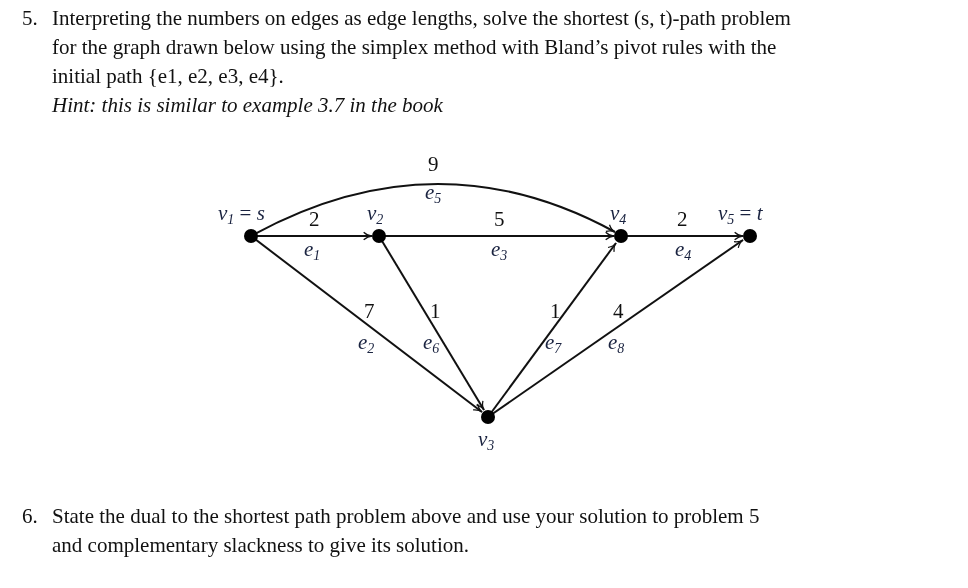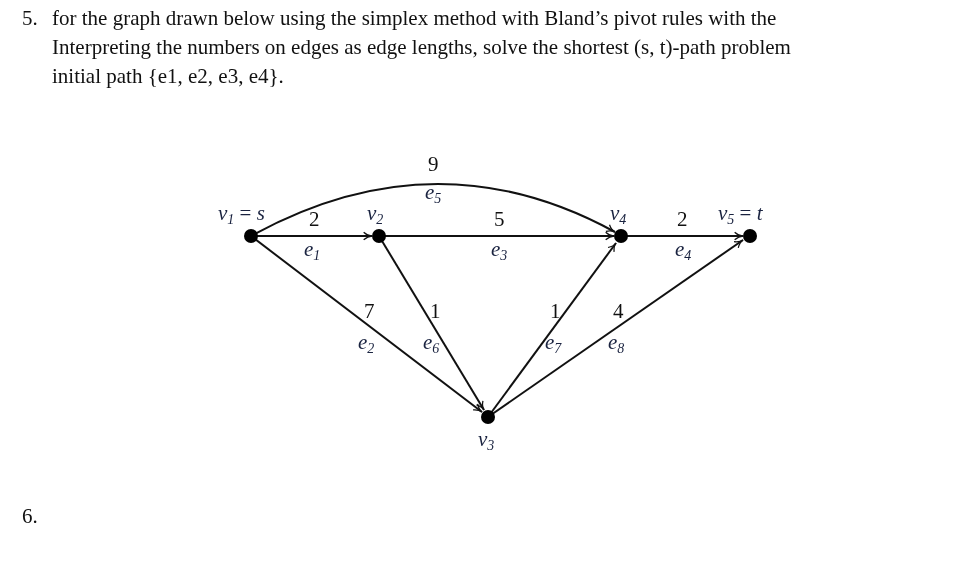--- a/index.html
+++ b/index.html
@@ -16,23 +16,24 @@
   .lbl { font-family:"Liberation Serif","DejaVu Serif",serif; font-size:21px; fill:#111; }
   .elbl { font-family:"Liberation Serif","DejaVu Serif",serif; font-style:italic; font-size:21px; fill:#1a2340; }
   .sub { font-size:14px; }
 </style>
 </head>
 <body>
 
 <div class="problem" id="p5">
   <span class="num">5.</span>
   <div class="body">
+    <div>Interpreting the numbers on edges as edge lengths, solve the shortest (s, t)-path problem</div>
     <div>for the graph drawn below using the simplex method with Bland’s pivot rules with the</div>
-    <div>Interpreting the numbers on edges as edge lengths, solve the shortest (s, t)-path problem</div>
     <div>initial path {e1, e2, e3, e4}.</div>
+    <div class="hint">Hint: this is similar to example 3.7 in the book</div>
   </div>
 </div>
 
 <svg class="graph" width="968" height="588">
   <defs>
     <marker id="arr" viewBox="0 0 12 12" refX="11" refY="6" markerWidth="10" markerHeight="10" orient="auto" markerUnits="userSpaceOnUse">
       <path d="M1,1.5 Q6,6 11,6 Q6,6 1,10.5" fill="none" stroke="#111" stroke-width="1.5"></path>
     </marker>
   </defs>
   <g stroke="#111" stroke-width="2" fill="none">
@@ -74,14 +75,16 @@
   <text class="elbl" x="675" y="256">e<tspan class="sub" dy="4">4</tspan></text>
   <text class="elbl" x="425" y="199">e<tspan class="sub" dy="4">5</tspan></text>
   <text class="elbl" x="423" y="349">e<tspan class="sub" dy="4">6</tspan></text>
   <text class="elbl" x="545" y="349">e<tspan class="sub" dy="4">7</tspan></text>
   <text class="elbl" x="608" y="349">e<tspan class="sub" dy="4">8</tspan></text>
 </svg>
 
 <div class="problem" id="p6">
   <span class="num">6.</span>
   <div class="body">
+    <div>State the dual to the shortest path problem above and use your solution to problem 5</div>
+    <div>and complementary slackness to give its solution.</div>
   </div>
 </div>
 
 </body></html>

